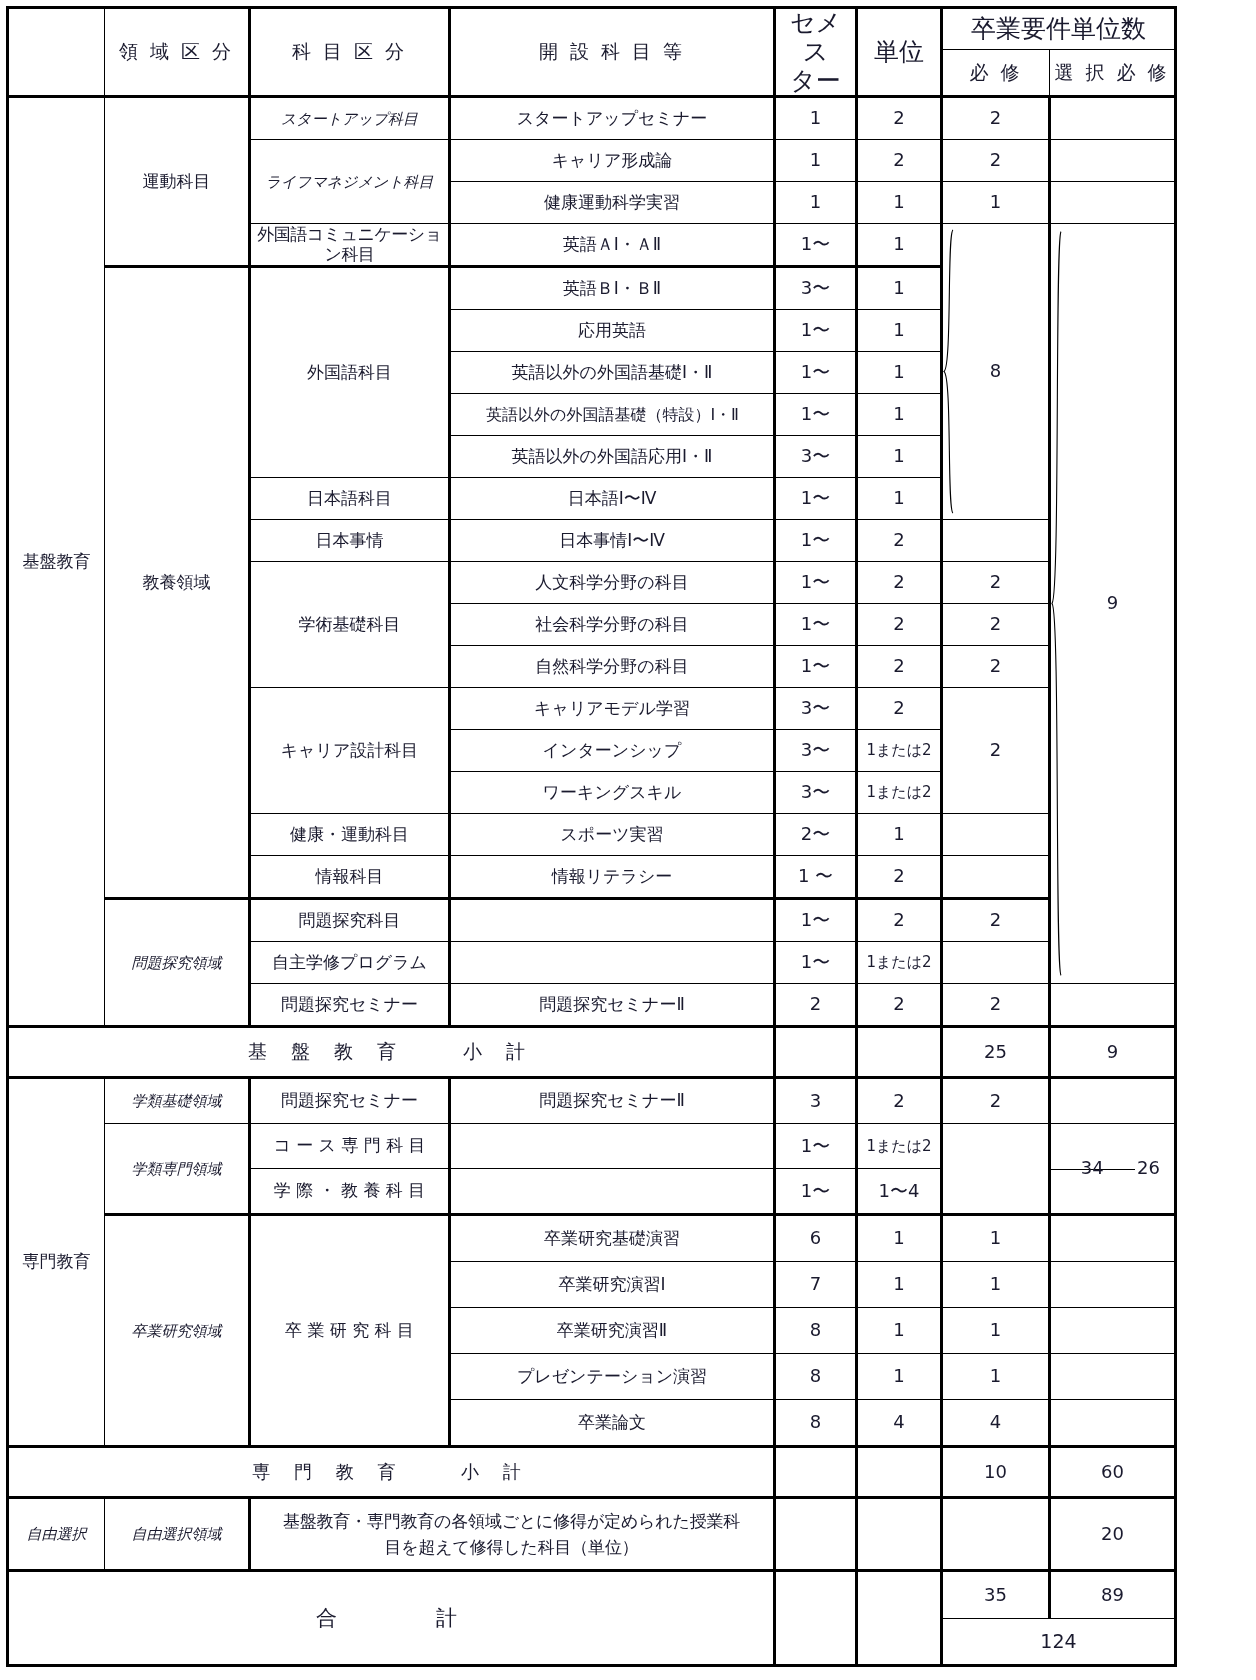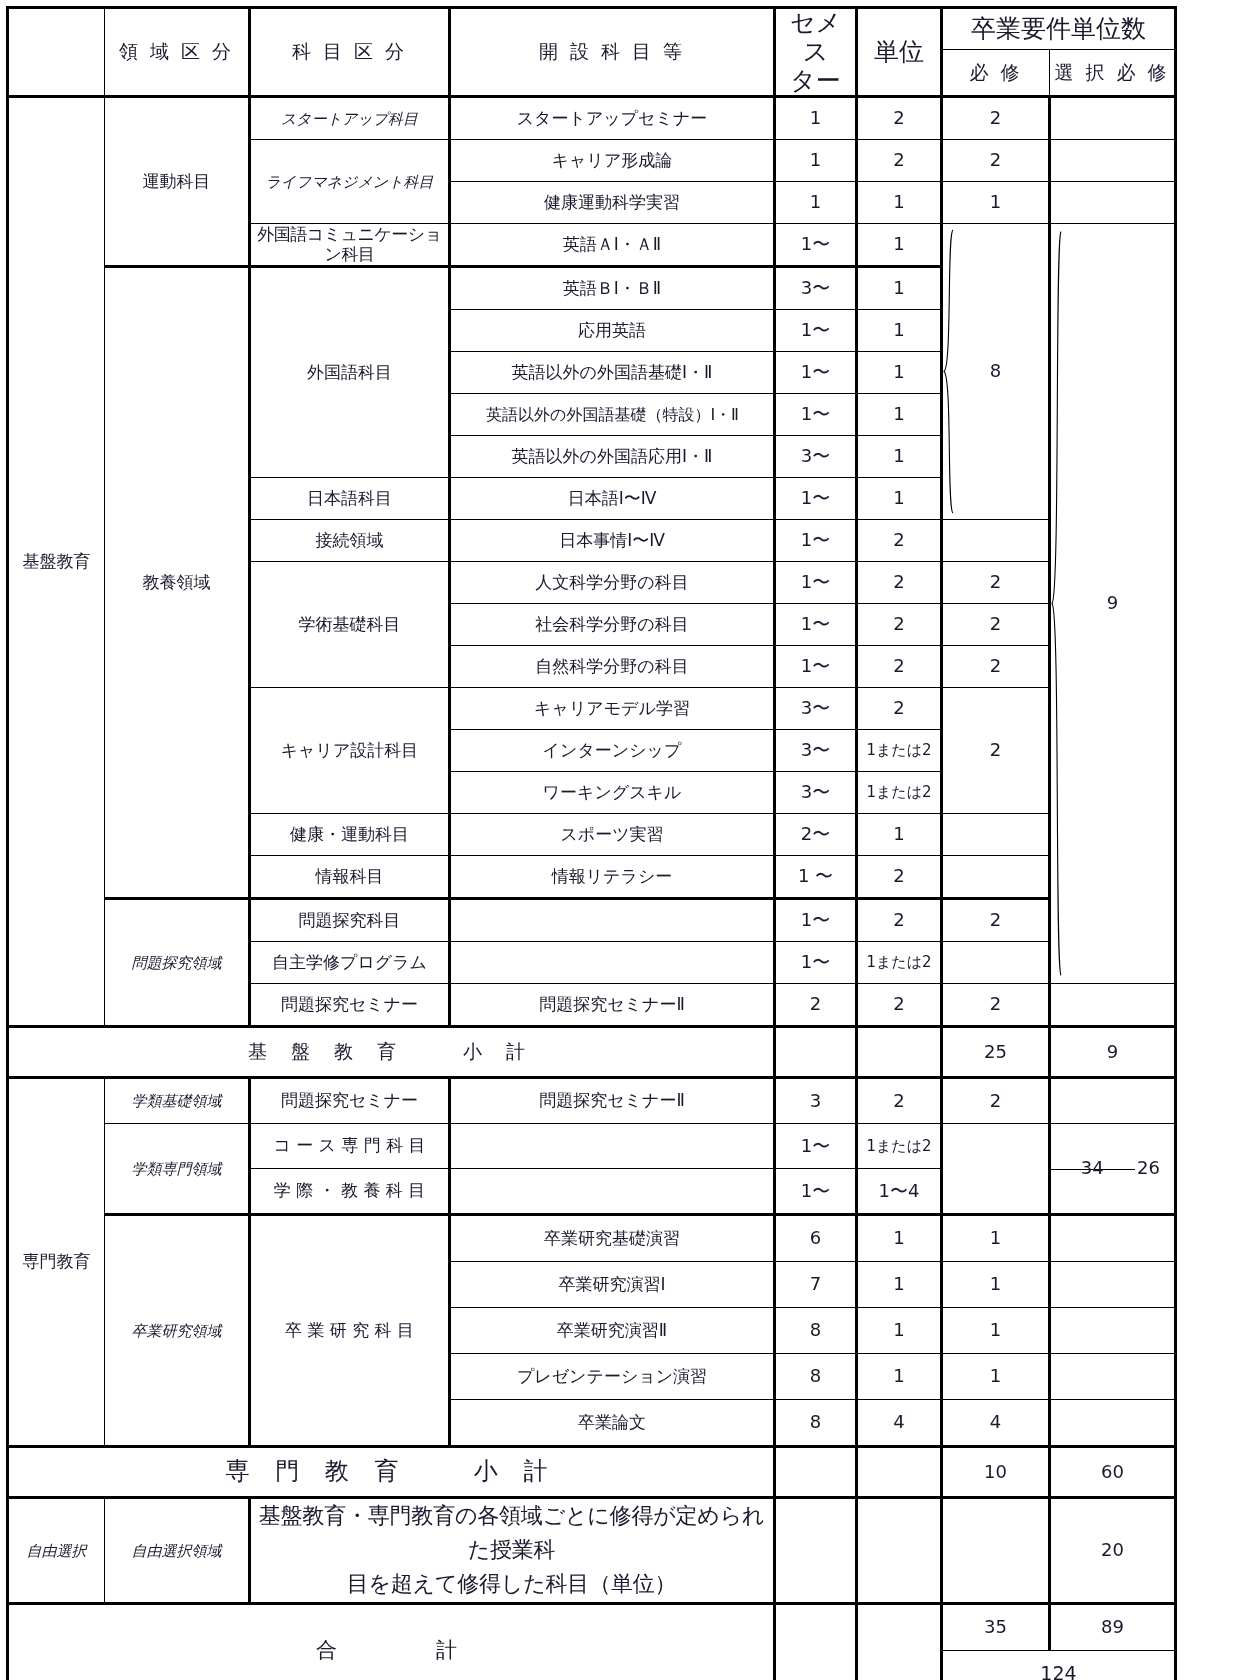--- a/index.html
+++ b/index.html
@@ -192,21 +192,21 @@
 </tr>
 
 <tr>
   <td class="bl"><span>日本語科目</span></td>
   <td class="bl lft" style="height:41px"><span>日本語Ⅰ〜Ⅳ</span></td>
   <td class="bl num"><span>1〜</span></td>
   <td class="bl num"><span>1</span></td>
 </tr>
 
 <tr>
-  <td class="bl"><span>接続領域</span></td>
+  <td class="bl"><span>日本事情</span></td>
   <td class="bl lft" style="height:41px"><span>日本事情Ⅰ〜Ⅳ</span></td>
   <td class="bl num"><span>1〜</span></td>
   <td class="bl num"><span>2</span></td>
   <td class="bl num"><span></span></td>
 </tr>
 
 <tr>
   <td class="bl" rowspan="3"><span>学術基礎科目</span></td>
   <td class="bl lft" style="height:41px"><span>人文科学分野の科目</span></td>
   <td class="bl num"><span>1〜</span></td>
@@ -360,32 +360,32 @@
 </tr>
 <tr>
   <td class="bl bb lft" style="height:45px"><span>卒業論文</span></td>
   <td class="bl bb num"><span>8</span></td>
   <td class="bl bb num"><span>4</span></td>
   <td class="bl bb num"><span>4</span></td>
   <td class="bl bb br num"><span></span></td>
 </tr>
 
 <tr>
-  <td class="bl bb" colspan="4" style="height:48px"><span class="sp5" style="font-size:24px">専 門 教 育 　 小 計</span></td>
+  <td class="bl bb" colspan="4" style="height:48px"><span class="sp5" style="font-size:18px">専 門 教 育 　 小 計</span></td>
   <td class="bl bb"></td>
   <td class="bl bb"></td>
   <td class="bl bb num"><span>10</span></td>
   <td class="bl bb br num"><span>60</span></td>
 </tr>
 
 <tr>
   <td class="bl bt bb"><span class="small">自由選択</span></td>
   <td class="bt bb"><span class="small">自由選択領域</span></td>
   <td class="bt bb bl lft" colspan="2" style="height:70px;padding-left:3px">
-    <div class="twoline" style="font-size:22px;letter-spacing:-0.2px;">
+    <div class="twoline" style="font-size:17px;letter-spacing:-0.2px;">
       <div>基盤教育・専門教育の各領域ごとに修得が定められた授業科</div>
       <div>目を超えて修得した科目（単位）</div>
     </div>
   </td>
   <td class="bt bb bl"></td>
   <td class="bt bb bl"></td>
   <td class="bt bb bl"></td>
   <td class="bt bb bl br num"><span>20</span></td>
 </tr>
 

